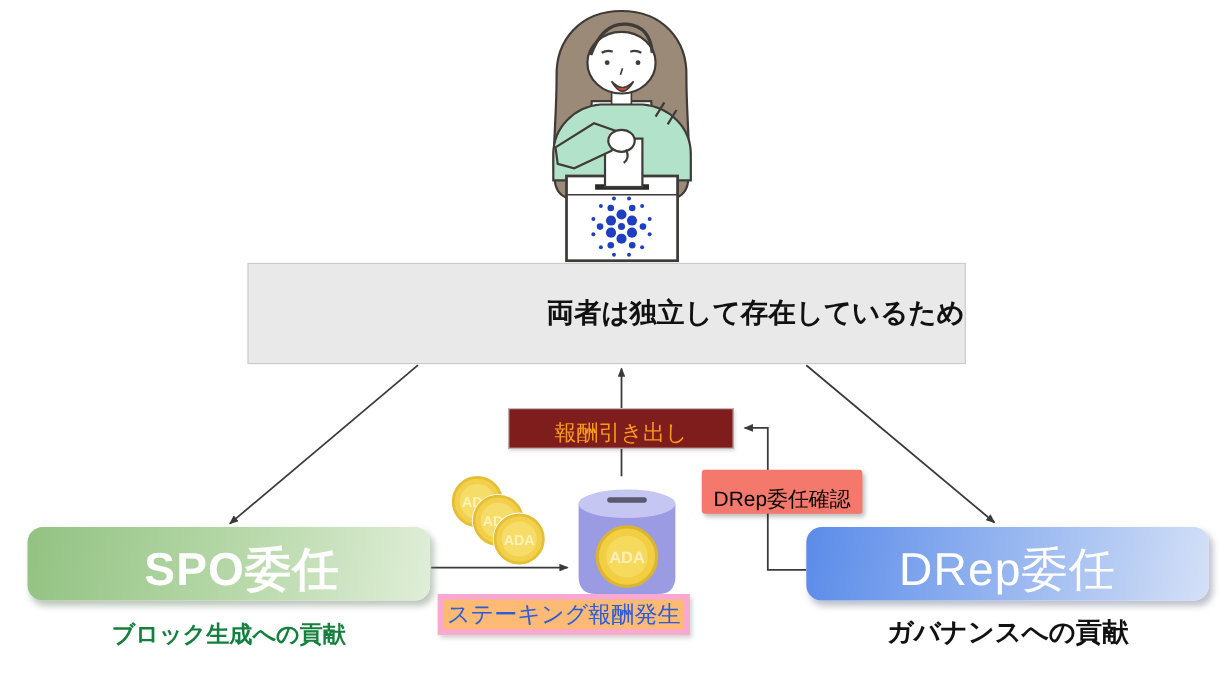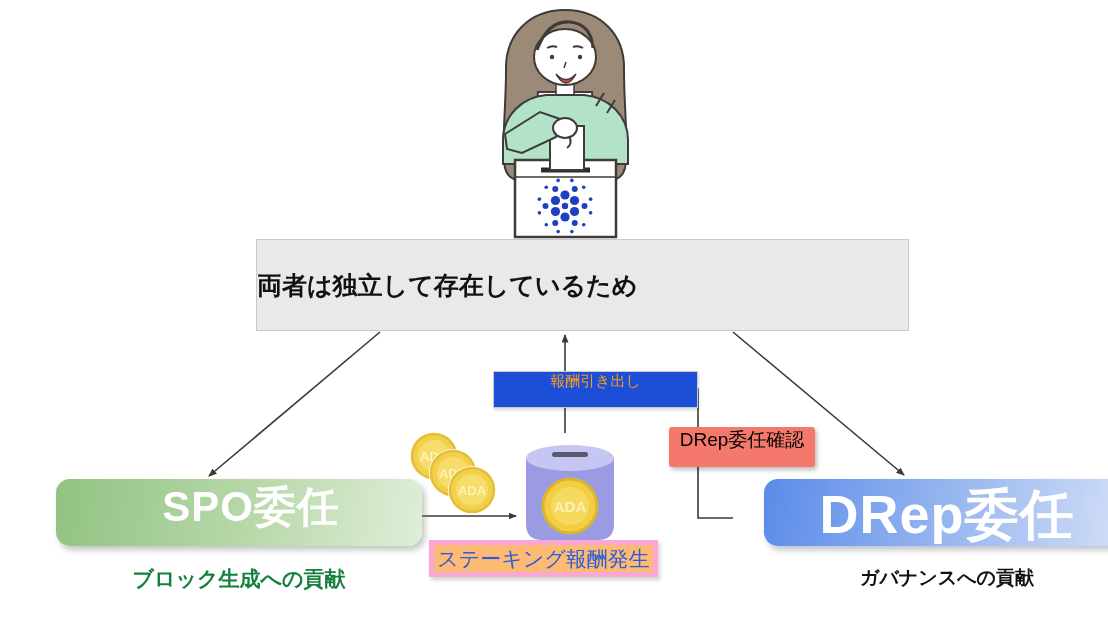--- a/index.html
+++ b/index.html
@@ -2,46 +2,46 @@
 <html><head>
 <meta charset="utf-8">
 <style>
   html,body{margin:0;padding:0;background:#fff;}
   #stage{
     position:relative;width:1108px;height:622px;background:#ffffff;overflow:hidden;
     font-family:"Liberation Sans","DejaVu Sans",sans-serif;
   }
   #art{position:absolute;left:0;top:0;width:1108px;height:622px;}
 
-  .absbox{position:absolute;box-sizing:border-box;display:flex;align-items:flex-start;justify-content:center;text-align:center;margin-left:31px;}
+  .absbox{position:absolute;box-sizing:border-box;display:flex;align-items:flex-end;justify-content:center;text-align:center;}
 
   #title-box{
     left:225px;top:239px;width:653px;height:92px;
     background:#e9e9e9;border:1px solid #c9c9c9;
     flex-direction:column;line-height:39px;
     font-size:25px;font-weight:bold;color:#111;
   }
   #spo-box{
     left:25px;top:479px;width:366px;height:67px;border-radius:14px;
     background:linear-gradient(100deg,#92c282 0%,#b9d9ab 55%,#e0eed8 100%);
     box-shadow:3px 4px 6px rgba(110,130,110,0.45);
     color:#ffffff;font-size:42px;font-weight:bold;letter-spacing:1px;padding-left:24px;
   }
   #drep-box{
     left:733px;top:479px;width:366px;height:67px;border-radius:14px;
     background:linear-gradient(100deg,#5b8be9 0%,#9cbaf0 55%,#d4e0f7 100%);
     box-shadow:3px 4px 6px rgba(110,120,140,0.45);
-    color:#ffffff;font-size:54px;font-weight:bold;letter-spacing:1px;
+    color:#ffffff;font-size:42px;font-weight:normal;letter-spacing:1px;
   }
   #spo-caption{left:25px;top:565px;width:366px;height:26px;font-size:21px;font-weight:bold;color:#15803d;}
-  #drep-caption{left:733px;top:565px;width:366px;height:26px;font-size:19px;font-weight:bold;color:#111;}
+  #drep-caption{left:733px;top:565px;width:366px;height:26px;font-size:24px;font-weight:bold;color:#111;}
   #reward-box{
     left:462px;top:371px;width:205px;height:37px;
-    background:#1d4ed8;border:1px solid #cbcbcb;box-shadow:1px 2px 3px rgba(0,0,0,0.15);
-    color:#f89b1b;font-size:15px;font-weight:500;
+    background:#7f1d1d;border:1px solid #cbcbcb;box-shadow:1px 2px 3px rgba(0,0,0,0.15);
+    color:#f89b1b;font-size:20px;font-weight:500;
   }
   #drep-check-box{
     left:638px;top:427px;width:146px;height:40px;border-radius:3px;
     background:#f4786b;box-shadow:2px 3px 4px rgba(0,0,0,0.25);
     color:#000000;font-size:19px;font-weight:500;
   }
   #staking-box{
     left:398px;top:540px;width:229px;height:37px;
     background:#fdba74;border:5px solid #f9a8d4;box-shadow:2px 3px 4px rgba(0,0,0,0.18);
     color:#2b5cd9;font-size:21px;font-weight:500;

